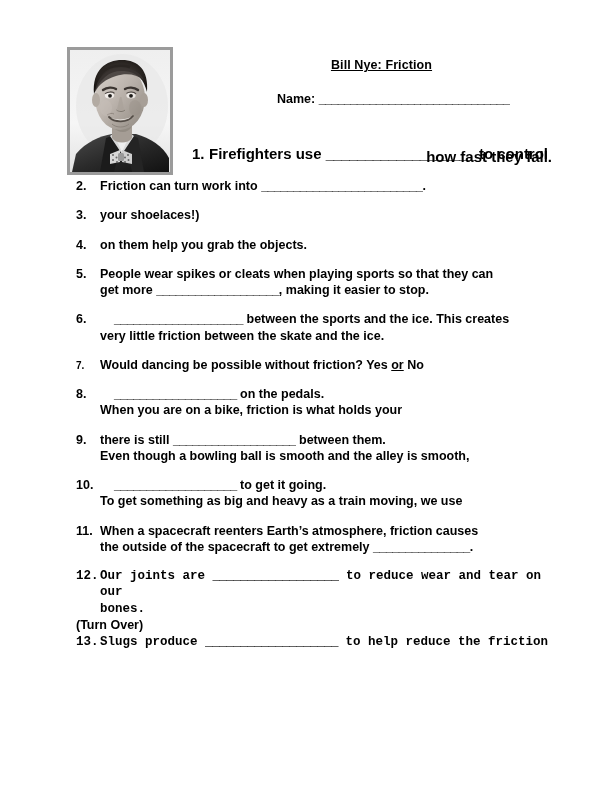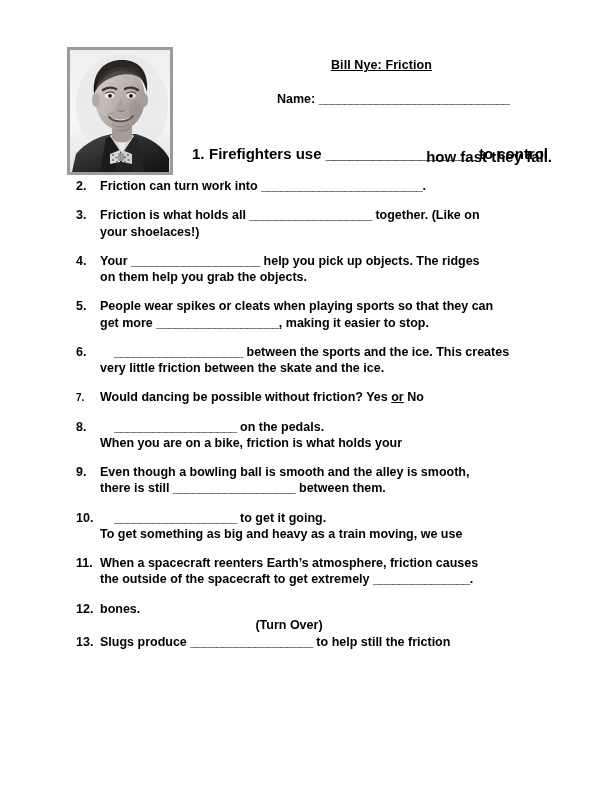--- a/index.html
+++ b/index.html
@@ -131,27 +131,27 @@
   }
   .blank {
     letter-spacing: -0.5px;
     font-weight: bold;
   }
   .u {
     text-decoration: underline;
   }
 
   
-  .q.gap-none { margin-bottom: 0px; }
+  .q.gap-none { margin-bottom: 0px; font-family: Liberation Mono, monospace; }
 
   .turn-over {
     position: relative;
     font-size: 12.5px;
     font-weight: bold;
-    text-align: center;
+    text-align: left;
     padding-right: 52px;
     margin: 1px 0 2px 0;
   }
 </style>
 </head>
 <body>
 
 <div class="page">
 
   <div class="photo-frame">
@@ -258,27 +258,25 @@
 
   <div class="questions">
 
     <div class="q">
       <span class="num">2.</span>
       <span class="text"><span>Friction can turn work into </span><span class="blank">_________________________</span><span>.</span></span>
     </div>
 
     <div class="q">
       <span class="num">3.</span>
-      <span class="text"><span>Friction is what holds all </span><span class="blank">___________________</span><span> together.  (Like on</span></span>
       <span class="ln">your shoelaces!)</span>
     </div>
 
     <div class="q">
       <span class="num">4.</span>
-      <span class="text"><span>Your </span><span class="blank">____________________</span><span> help you pick up objects.  The ridges</span></span>
       <span class="ln">on them help you grab the objects.</span>
     </div>
 
     <div class="q">
       <span class="num">5.</span>
       <span class="ln">People wear spikes or cleats when playing sports so that they can</span>
       <span class="ln"><span>get more </span><span class="blank">___________________</span><span>, making it easier to stop.</span></span>
     </div>
 
     <div class="q">
@@ -293,42 +291,43 @@
     </div>
 
     <div class="q">
       <span class="num">8.</span>
       <span class="ln"><span class="indent"></span><span class="blank">___________________</span><span> on the pedals.</span></span>
       <span class="ln">When you are on a bike, friction is what holds your</span>
     </div>
 
     <div class="q">
       <span class="num">9.</span>
+      <span class="ln"><span>there is still </span><span class="blank">___________________</span><span> between them.</span></span>
       <span class="ln">Even though a bowling ball is smooth and the alley is smooth,</span>
-      <span class="ln"><span>there is still </span><span class="blank">___________________</span><span> between them.</span></span>
     </div>
 
     <div class="q">
       <span class="num">10.</span>
       <span class="ln"><span class="indent"></span><span class="blank">___________________</span><span> to get it going.</span></span>
       <span class="ln">To get something as big and heavy as a train moving, we use</span>
     </div>
 
     <div class="q">
       <span class="num">11.</span>
       <span class="ln">When a spacecraft reenters Earth’s atmosphere, friction causes</span>
       <span class="ln"><span>the outside of the spacecraft to get extremely </span><span class="blank">_______________</span><span>.</span></span>
     </div>
 
     <div class="q gap-none">
       <span class="num">12.</span>
+      <span class="text"><span>Our joints are </span><span class="blank">__________________</span><span> to reduce wear and tear on our</span></span>
       <span class="ln">bones.</span>
     </div>
 
     <div class="turn-over">(Turn Over)</div>
 
     <div class="q gap-none">
       <span class="num">13.</span>
-      <span class="text"><span>Slugs produce </span><span class="blank">___________________</span><span> to help still the friction</span></span>
+      <span class="text"><span>Slugs produce </span><span class="blank">___________________</span><span> to help reduce the friction</span></span>
     </div>
 
   </div>
 </div>
 
 </body></html>

